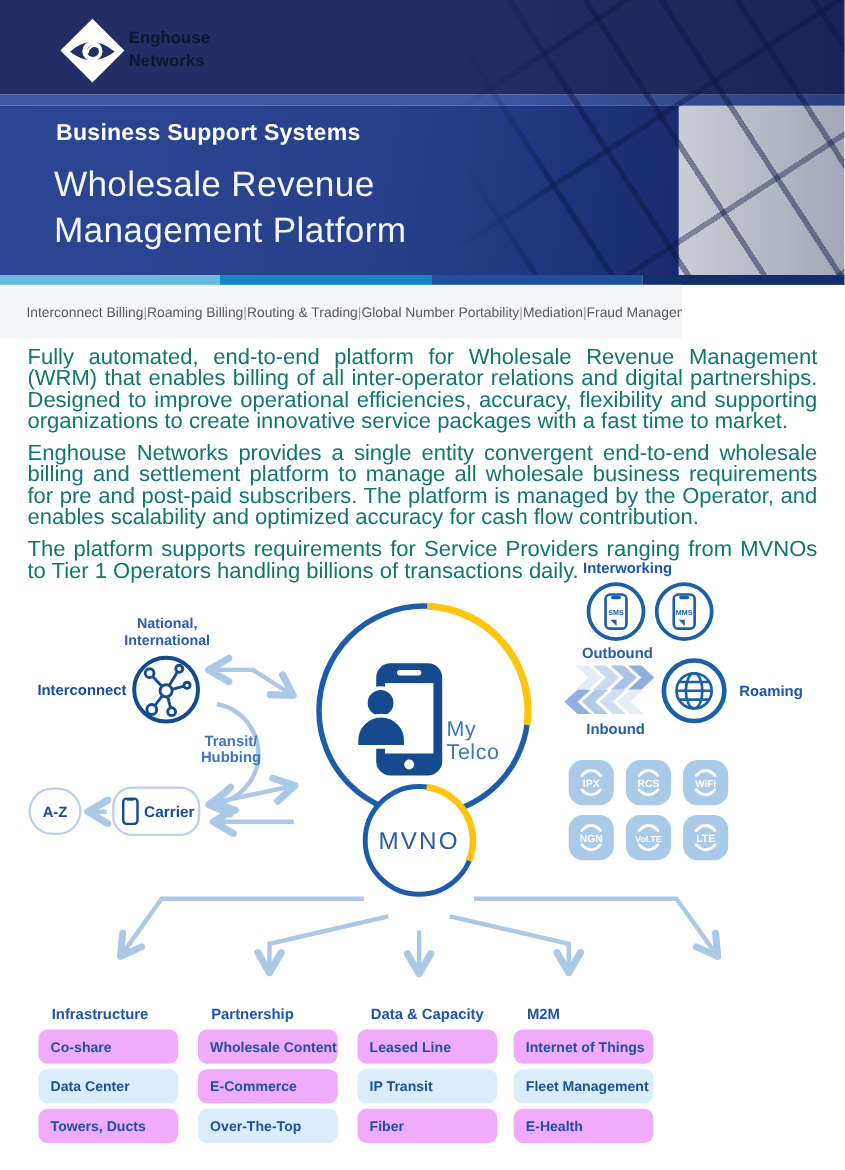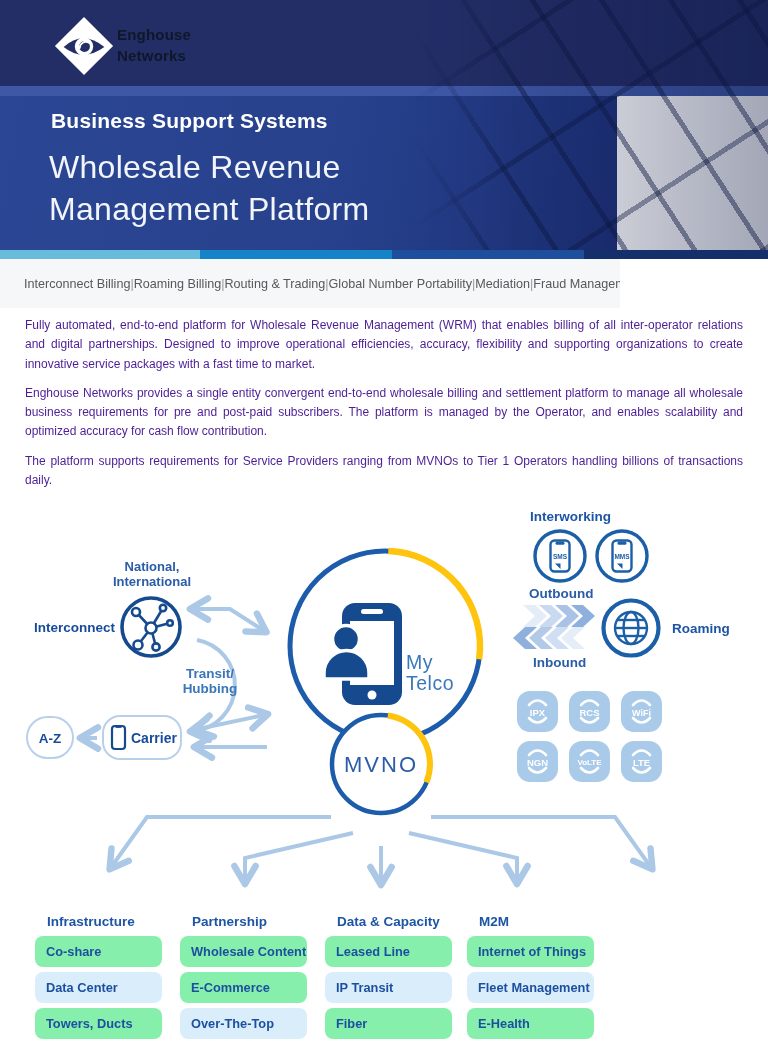--- a/index.html
+++ b/index.html
@@ -34,30 +34,30 @@
   .stripe span { height:9px; }
   .s1{width:26%;background:#68bcdb}.s2{width:25%;background:#1583c8}
   .s3{width:25%;background:#1e4f9c}.s4{width:24%;background:#152f6b}
   
   .nav { position:absolute; left:0; top:259px; width:620px; height:49px; background:#f6f7f8;
          display:flex; justify-content:space-between; align-items:center; padding:0 24px;
          font-size:12.6px; color:#57585b; white-space:nowrap; overflow:hidden; }
   .nav .sep { color:#9a9b9d; }
   
   .intro { position:absolute; left:0; top:308px; width:768px; padding:8px 25px 0 25px; }
-  .intro p { font-size:12px; line-height:19.3px; color:#4c1d95; text-align:justify; margin-bottom:10px; }
+  .intro p { font-size:20px; line-height:19.3px; color:#0f766e; text-align:justify; margin-bottom:10px; }
   
   .diagram { position:absolute; left:0; top:470px; width:768px; height:594px; }
   .diagram svg { position:absolute; left:0; top:0; }
   .diagram svg text { font-family:"Liberation Sans", sans-serif; }
   .col { position:absolute; top:412px; width:127px; }
   .col-title { height:22px; font-size:13.5px; font-weight:700; color:#1d55a5; padding-left:12px;margin-top:32px; }
   .cell { height:31px; line-height:31px; border-radius:8px; margin-bottom:5px; padding-left:11px;
           font-size:12.8px; font-weight:700; color:#1d4f9f; overflow:hidden; white-space:nowrap; }
-  .c-dark { background:#86efac; } .c-light { background:#d9edfb; }
+  .c-dark { background:#f0abfc; } .c-light { background:#d9edfb; }
 </style>
 </head>
 <body>
 
 <div class="page">
 
   <div class="hdr-top"></div>
   <div class="hdr-strip"></div>
   <div class="hdr-title">
     <div class="eyebrow">Business Support Systems</div>

